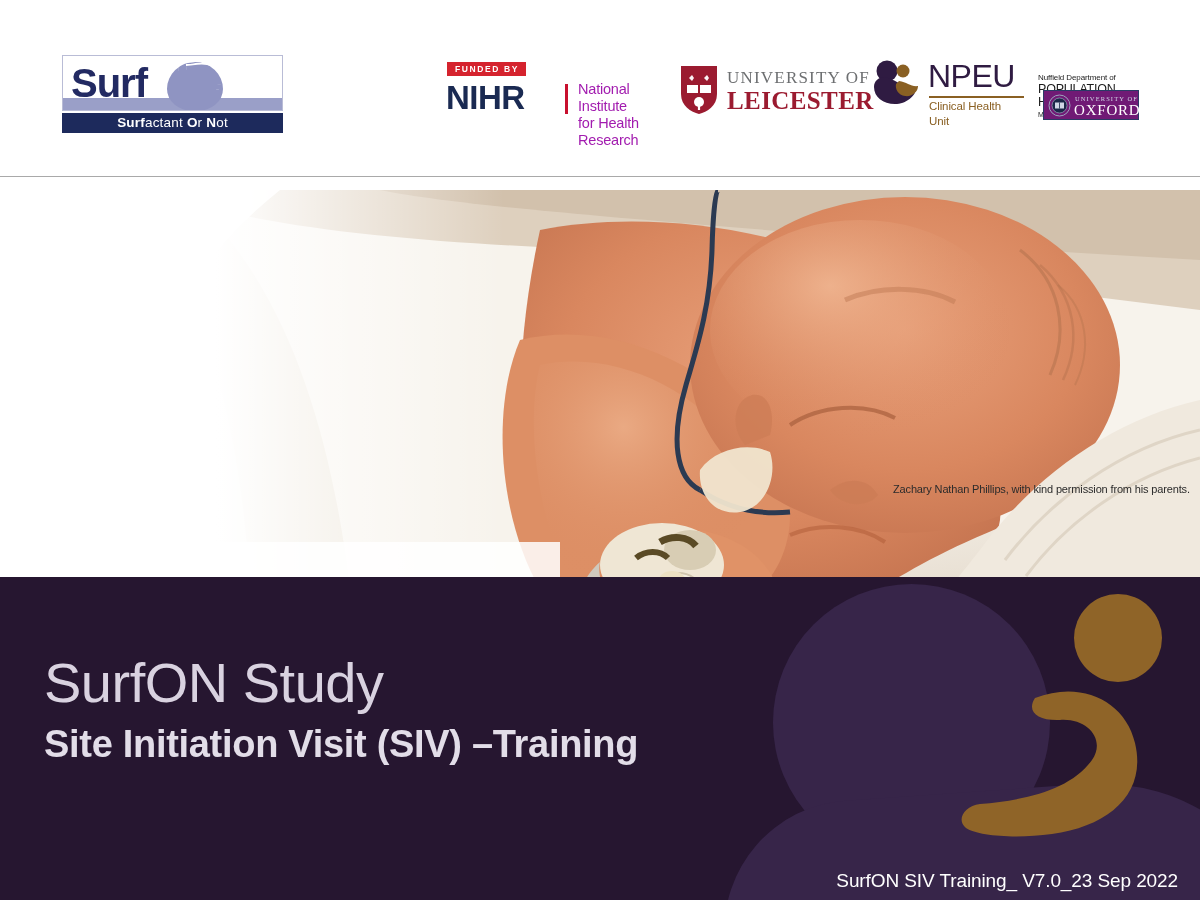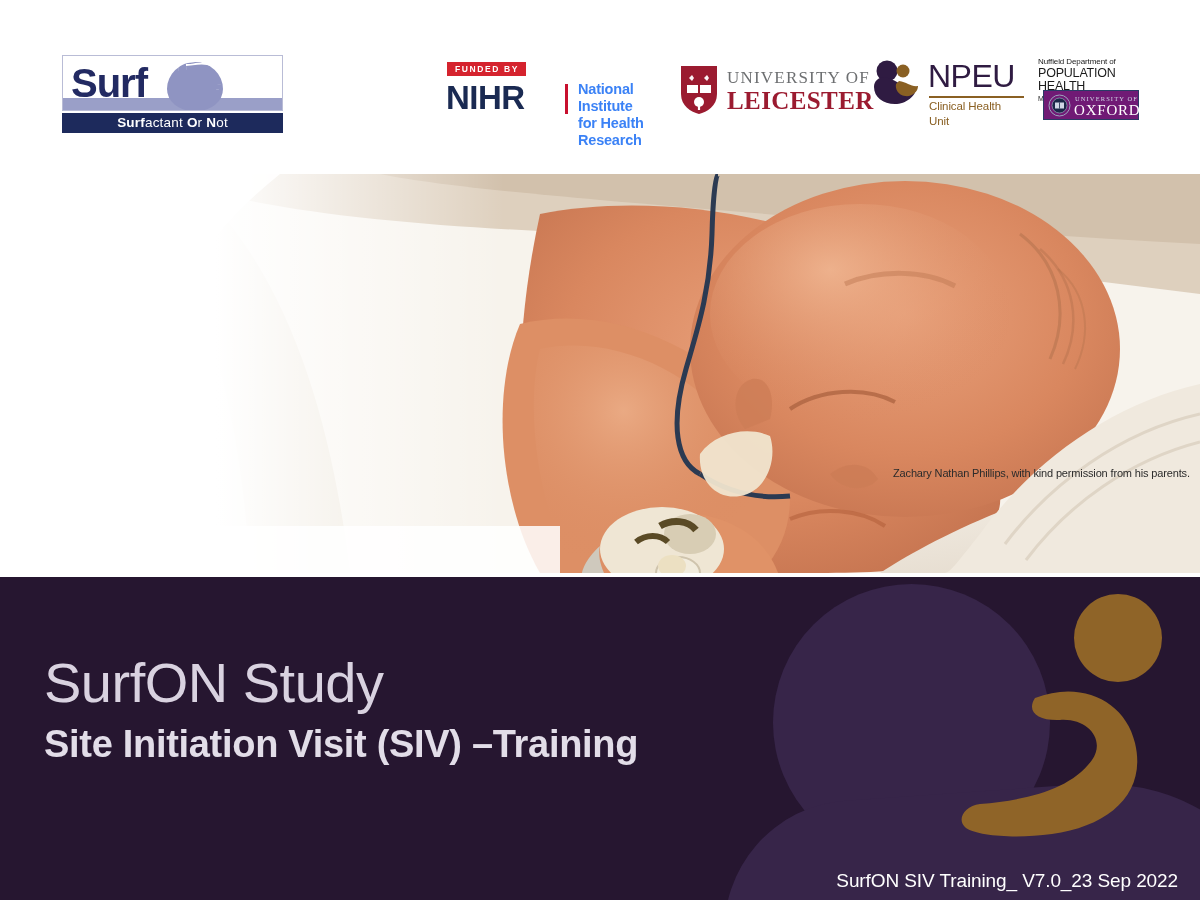--- a/index.html
+++ b/index.html
@@ -140,22 +140,22 @@
   .nihr-divider {
     position: absolute;
     left: 118px; top: 22px;
     width: 2.5px; height: 30px;
     background: #c8102e;
   }
   .nihr-sub {
     position: absolute;
     left: 131px; top: 19px;
     font-size: 14.5px;
-    font-weight: bold;
-    color: #3b82f6;
+    font-weight: normal;
+    color: #a21caf;
     line-height: 17px;
     letter-spacing: -0.2px;
   }
 
   
   .leicester-logo {
     position: absolute;
     left: 679px; top: 64px;
     width: 170px; height: 56px;
   }
@@ -214,21 +214,21 @@
     line-height: 15px;
     letter-spacing: -0.1px;
   }
 
   
   .oxford-logo {
     position: absolute;
     left: 1038px; top: 57px;
     width: 106px; height: 63px;
   }
-  .ox-l1 { font-size: 8px; color: #1b1b1b; line-height: 9.5px; letter-spacing: -0.1px; }
+  .ox-l1 { font-size: 8px; color: #1b1b1b; line-height: 9.5px; letter-spacing: -0.1px; margin-top: 16px; }
   .ox-l2 { font-size: 12.5px; color: #1b1b1b; line-height: 13.5px; letter-spacing: -0.2px; }
   .ox-l3 { font-size: 7px; color: #1b1b1b; line-height: 9px; letter-spacing: -0.1px; }
   .ox-box {
     position: absolute;
     left: 5px; top: 33px;
     width: 96px; height: 30px;
     background: #701a75;
     border: 1px solid #2a3a66;
     box-sizing: border-box;
   }
@@ -252,21 +252,21 @@
     font-family: "Liberation Serif", serif;
     font-size: 15px;
     color: #ffffff;
     letter-spacing: 0.8px;
     line-height: 17px;
   }
 
   
   .photo-band {
     position: absolute;
-    left: 0; top: 174px;
+    left: 0; top: 190px;
     width: 1200px;
     height: 516px;
     background: #ffffff;
     overflow: hidden;
   }
   .photo-inner { position: absolute; inset: 0; }
   .photo-caption {
     position: absolute;
     left: 893px; top: 293px;
     font-size: 11px;

